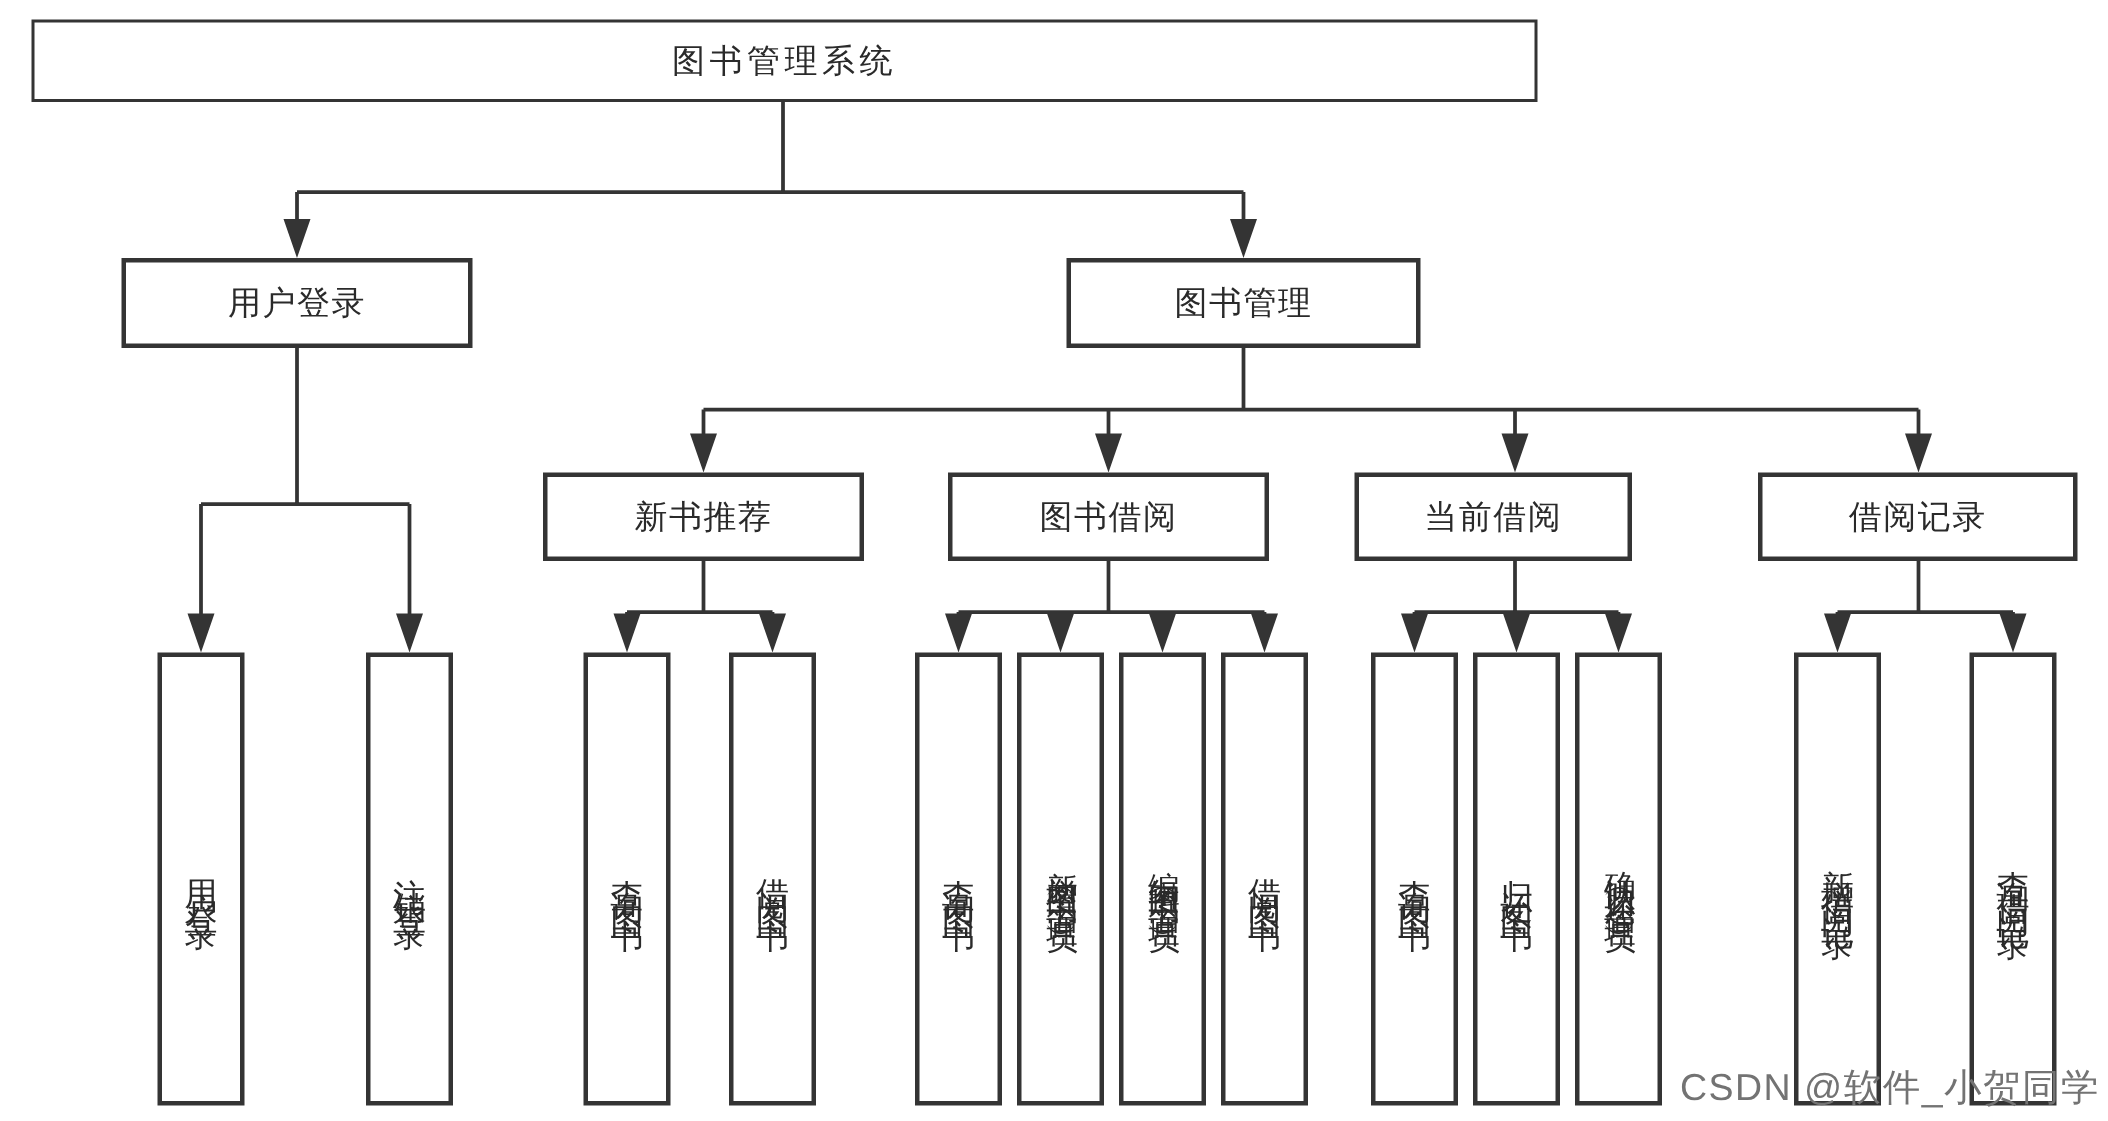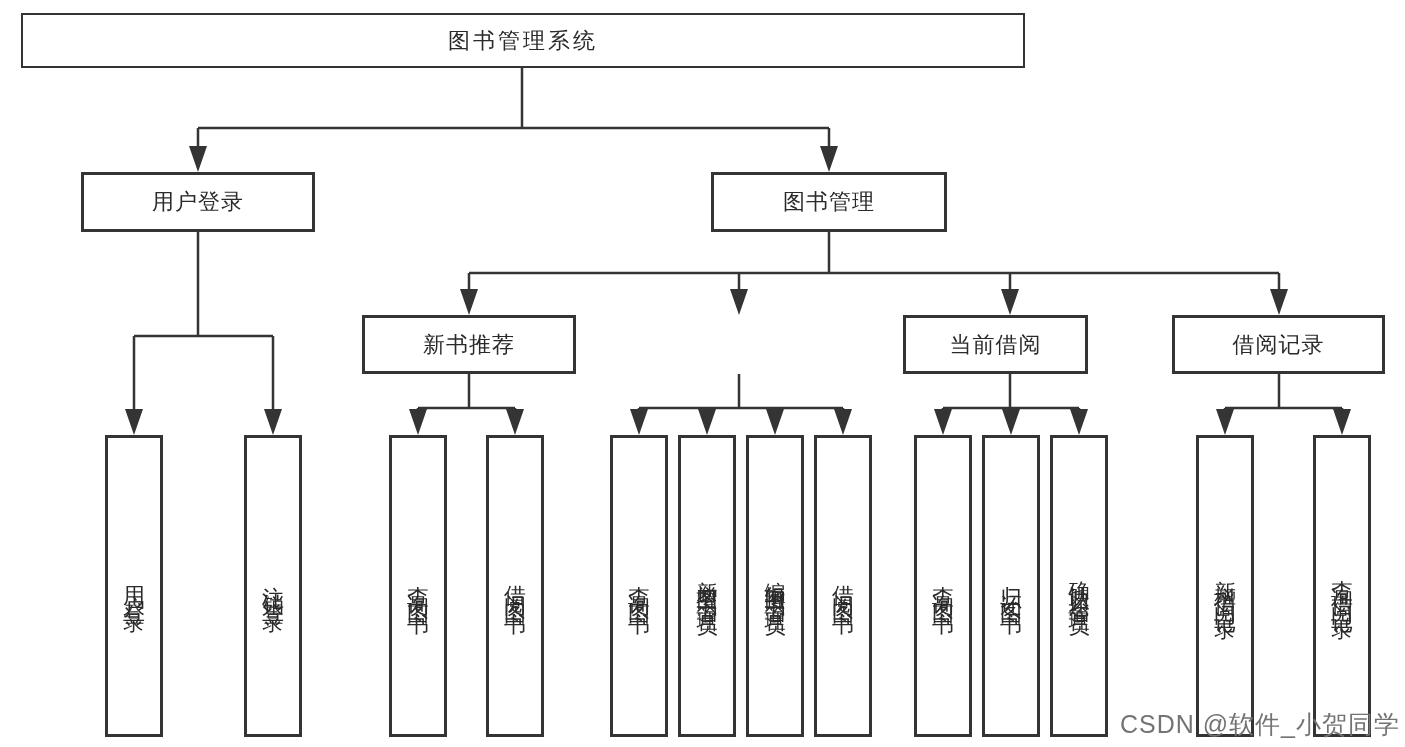--- a/index.html
+++ b/index.html
@@ -68,20 +68,21 @@
              M1070,409 H1088 L1079,435 Z
              M1216,409 H1234 L1225,435 Z  M1333,409 H1351 L1342,435 Z"></path>
   </svg>
 
   <div class="box root" style="left:21px;top:13px;width:1004px;height:55px;">图书管理系统</div>
 
   <div class="box" style="left:81px;top:172px;width:234px;height:60px;">用户登录</div>
   <div class="box" style="left:711px;top:172px;width:236px;height:60px;">图书管理</div>
 
   <div class="box" style="left:362px;top:315px;width:214px;height:59px;">新书推荐</div>
+  <div class="box" style="left:632px;top:315px;width:214px;height:59px;">图书借阅</div>
   <div class="box" style="left:903px;top:315px;width:185px;height:59px;">当前借阅</div>
   <div class="box" style="left:1172px;top:315px;width:213px;height:59px;">借阅记录</div>
 
   <div class="box leaf" style="left:105px;top:435px;width:58px;height:302px;">用户登录</div>
   <div class="box leaf" style="left:244px;top:435px;width:58px;height:302px;">注销登录</div>
 
   <div class="box leaf" style="left:389px;top:435px;width:58px;height:302px;">查询图书</div>
   <div class="box leaf" style="left:486px;top:435px;width:58px;height:302px;">借阅图书</div>
 
   <div class="box leaf" style="left:610px;top:435px;width:58px;height:302px;">查询图书</div>

